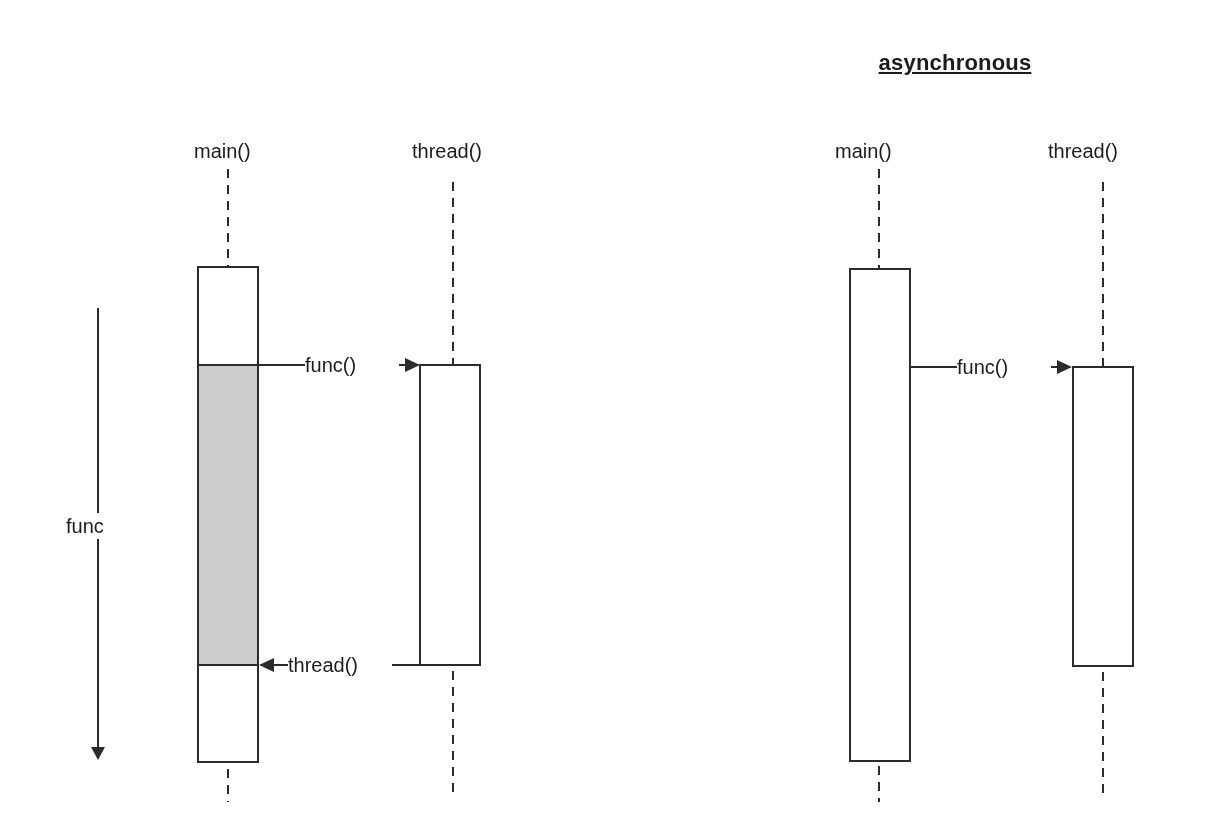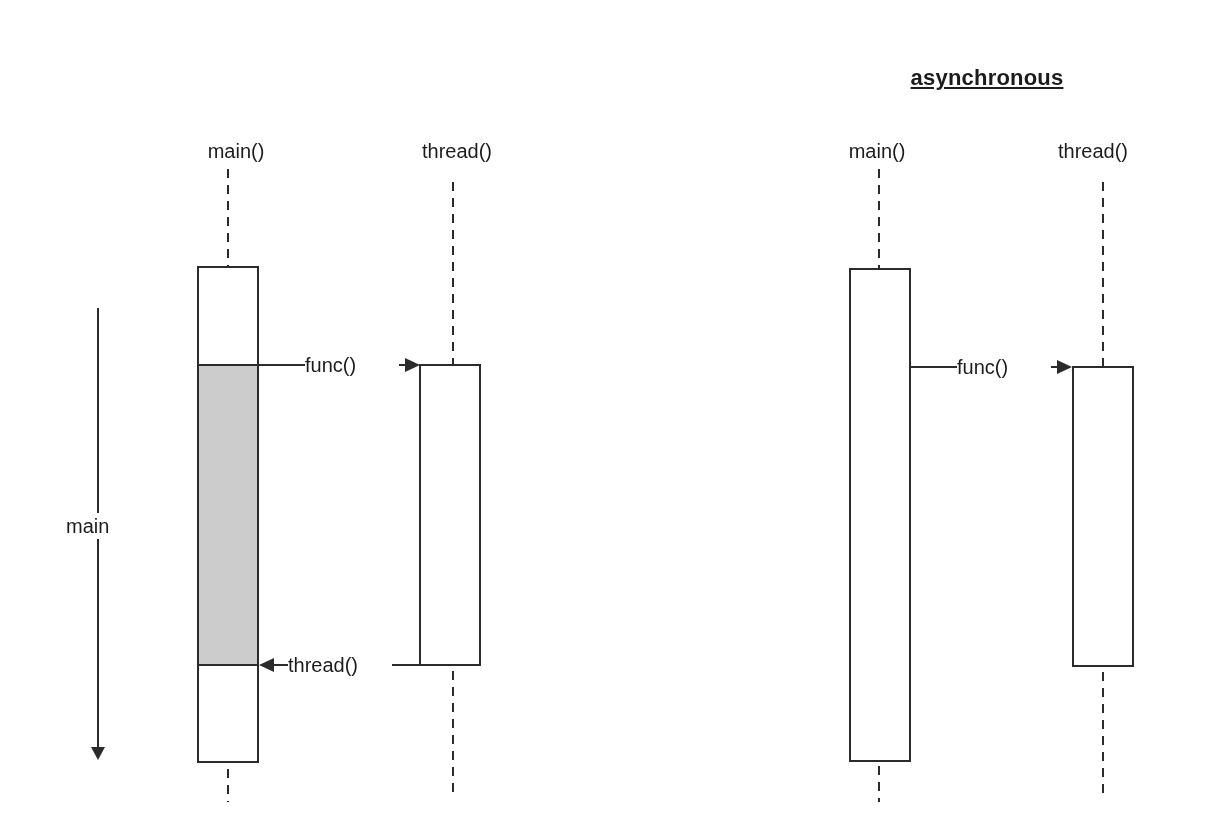--- a/index.html
+++ b/index.html
@@ -23,21 +23,20 @@
 
   .title {
     font-size: 22px;
     font-weight: bold;
     text-decoration: underline;
     text-align: center;
     letter-spacing: 0.2px;
   }
   .lifeline-label {
     font-size: 20px;
-    text-align: center;
     white-space: nowrap;
   }
   .msg-label {
     font-size: 20px;
     text-align: left;
     background: var(--bg);
     line-height: 26px;
     white-space: nowrap;
   }
   .vdash {
@@ -77,21 +76,21 @@
   }
 </style>
 </head>
 <body>
 
 <div class="canvas">
 
   <div class="group">
     <div class="abs vline" style="left:97px; top:308px; height:440px;"></div>
     <div class="abs arrow-down" style="left:91px; top:747px;"></div>
-    <div class="abs msg-label" style="left:66px; top:513px; width:70px;">main</div>
+    <div class="abs msg-label" style="left:66px; top:513px; width:70px;">func</div>
   </div>
 
   <div class="group">
 
     <div class="abs lifeline-label" style="left:194px; top:140px; width:84px;">main()</div>
     <div class="abs lifeline-label" style="left:412px; top:140px; width:90px;">thread()</div>
 
     <div class="abs vdash" style="left:227px; top:169px; height:97px;"></div>
     <div class="abs vdash" style="left:452px; top:182px; height:182px;"></div>
 
@@ -105,21 +104,21 @@
 
     <div class="abs hline" style="left:273px; top:664px; width:147px;"></div>
     <div class="abs arrow-left" style="left:259px; top:658px;"></div>
     <div class="abs msg-label" style="left:288px; top:652px; width:104px;">thread()</div>
 
     <div class="abs vdash" style="left:227px; top:769px; height:33px;"></div>
     <div class="abs vdash" style="left:452px; top:671px; height:122px;"></div>
   </div>
 
   <div class="group">
-    <div class="abs title" style="left:896px; top:50px; width:182px;margin-top:15px;">asynchronous</div>
+    <div class="abs title" style="left:864px; top:50px; width:182px;">asynchronous</div>
 
     <div class="abs lifeline-label" style="left:835px; top:140px; width:84px;">main()</div>
     <div class="abs lifeline-label" style="left:1048px; top:140px; width:90px;">thread()</div>
 
     <div class="abs vdash" style="left:878px; top:169px; height:99px;"></div>
     <div class="abs vdash" style="left:1102px; top:182px; height:184px;"></div>
 
     <div class="abs bar" style="left:849px; top:268px; width:62px; height:494px;"></div>
     <div class="abs bar" style="left:1072px; top:366px; width:62px; height:301px;"></div>
 

